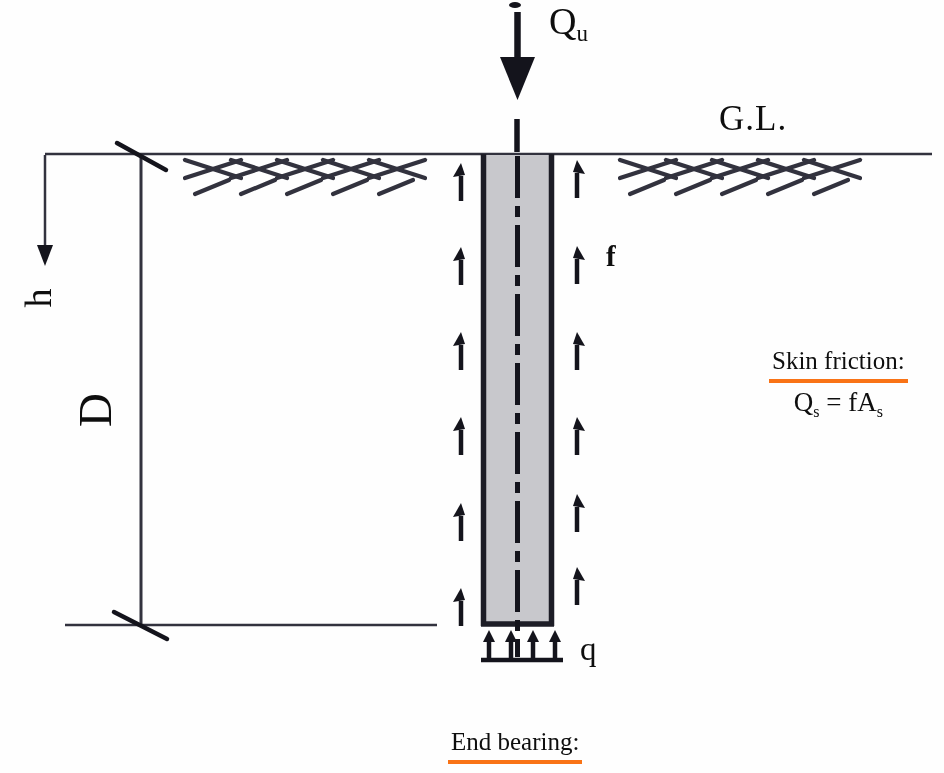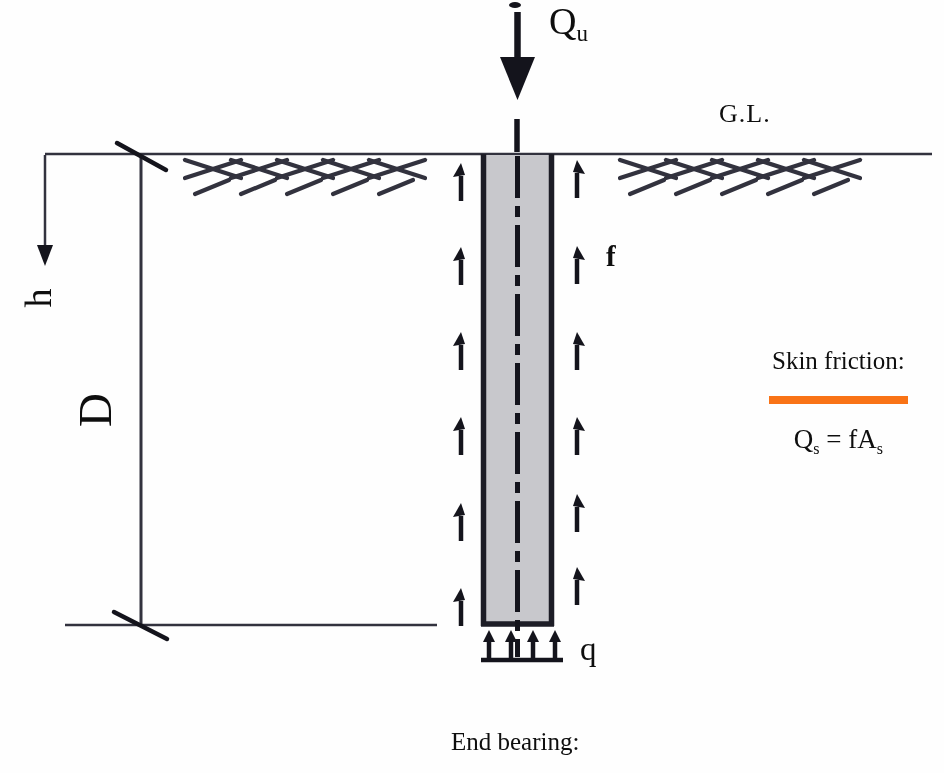--- a/index.html
+++ b/index.html
@@ -21,30 +21,30 @@
   .pile-edge{stroke:var(--pile-border,#1d1d26);fill:none;}
   .center-ln{stroke:var(--ink,#14141c);stroke-width:5;fill:none;stroke-dasharray:42 8 11 8;}
   .ink-ln{stroke:var(--ink,#14141c);fill:none;}
   .ink-fill{fill:var(--ink,#14141c);stroke:none;}
   .arrow-stem{stroke:var(--ink,#14141c);stroke-width:4.5;fill:none;}
   .arrow-head{fill:var(--ink,#14141c);stroke:none;}
   
   .lbl{position:absolute;line-height:1;white-space:nowrap;}
   .lbl-load{left:549px;top:2px;font-size:38px;}
   .subsc{font-size:23px;vertical-align:-7px;}
-  .lbl-gl{left:719px;top:101px;font-size:26px;letter-spacing:1px;}
+  .lbl-gl{left:719px;top:101px;font-size:35px;letter-spacing:1px;}
   .lbl-h{left:38px;top:298px;font-size:38px;transform:translate(-50%,-50%) rotate(-90deg);}
   .lbl-D{left:95px;top:410px;font-size:47px;transform:translate(-50%,-50%) rotate(-90deg);}
   .lbl-f{left:606px;top:242px;font-size:29px;font-weight:bold;}
   .lbl-q{left:580px;top:633px;font-size:33px;}
   .eq-block{position:absolute;text-align:center;display:inline-block;}
   .eq-skin{left:769px;top:347px;}
   .eq-end{left:448px;top:728px;}
-  .eq-title{font-size:25px;border-bottom:8px solid #f97316;padding:0 3px 21px 3px;display:inline-block;}
-  .eq-formula{font-size:27px;margin-top:20px;}
+  .eq-title{font-size:25px;border-bottom:4px solid #f97316;padding:0 3px 4px 3px;display:inline-block;}
+  .eq-formula{font-size:27px;margin-top:4px;}
   .eq-formula .subsc2{font-size:16px;vertical-align:-6px;}
 </style>
 </head>
 <body>
 
 <div class="canvas">
 
   <svg class="fig" width="944" height="773" viewBox="0 0 944 773">
 
     <line class="ln" x1="45" y1="154" x2="932" y2="154"></line>

